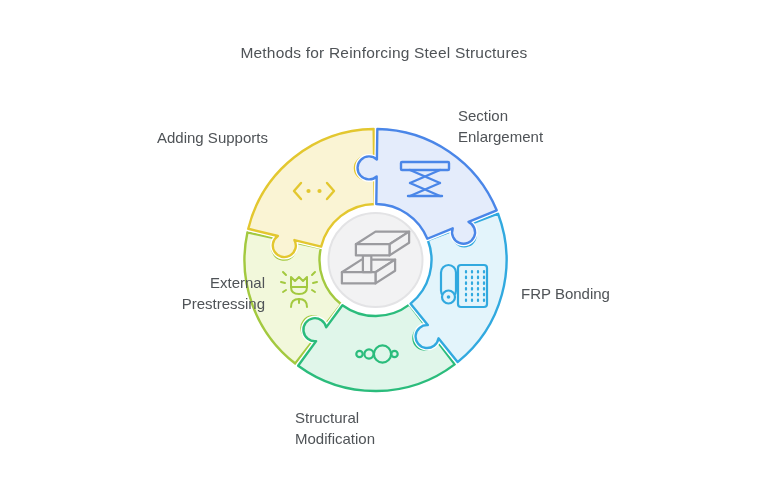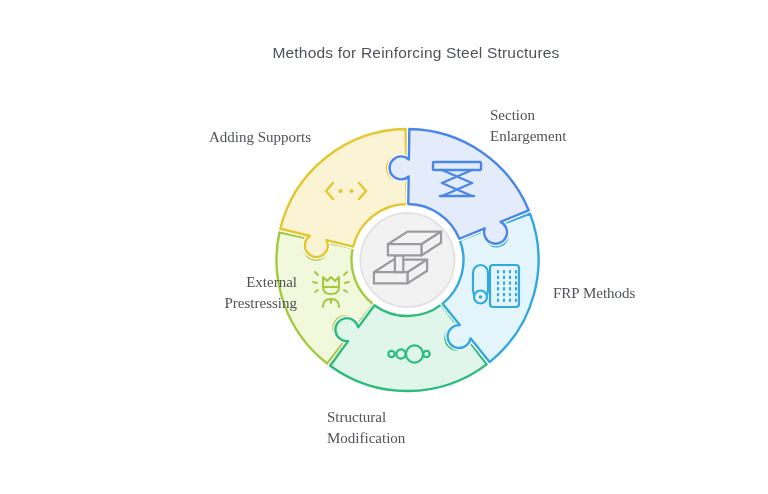--- a/index.html
+++ b/index.html
@@ -1,22 +1,22 @@
 <!DOCTYPE html>
 <html><head>
 <meta charset="utf-8">
 <style>
   html,body{margin:0;padding:0;background:#ffffff;}
   .canvas{position:relative;width:712px;height:494px;background:#ffffff;overflow:hidden;
-          font-family:"Liberation Sans",sans-serif;margin-left:32px;}
+          font-family:"Liberation Sans",sans-serif;}
   .wheel-svg{position:absolute;left:0;top:0;}
   .title{position:absolute;left:0;top:44px;width:768px;text-align:center;
          font-size:15.5px;color:#4f5357;letter-spacing:0.2px;}
-  .lbl{position:absolute;font-size:15px;line-height:21px;color:#4f5357;white-space:pre-line;font-family:Liberation Serif, serif;}
-  .lbl.adding{left:137px;top:127px;width:142px;text-align:right;}
+  .lbl{position:absolute;font-size:15px;line-height:21px;color:#4f5357;white-space:pre-line;}
+  .lbl.adding{left:157px;top:127px;width:142px;text-align:left;}
   .lbl.section{left:458px;top:105px;width:140px;text-align:left;}
   .lbl.frp{left:521px;top:283px;width:140px;text-align:left;}
   .lbl.external{left:125px;top:272px;width:140px;text-align:right;}
   .lbl.structural{left:295px;top:407px;width:161px;text-align:left;}
 </style>
 </head>
 <body>
 
 <div class="canvas">
 
@@ -98,18 +98,18 @@
       <path d="M-13,-19 L-16,-22 M-14,-11 L-18,-12 M-13,-4 L-16,-2"></path>
       <path d="M13,-19 L16,-22 M14,-11 L18,-12 M13,-4 L16,-2"></path>
     </g>
   </svg>
 
   <div class="title">Methods for Reinforcing Steel Structures</div>
 
   <div class="lbl adding">Adding Supports</div>
   <div class="lbl section">Section
 Enlargement</div>
-  <div class="lbl frp">FRP Methods</div>
+  <div class="lbl frp">FRP Bonding</div>
   <div class="lbl external">External
 Prestressing</div>
   <div class="lbl structural">Structural
 Modification</div>
 </div>
 
 </body></html>

